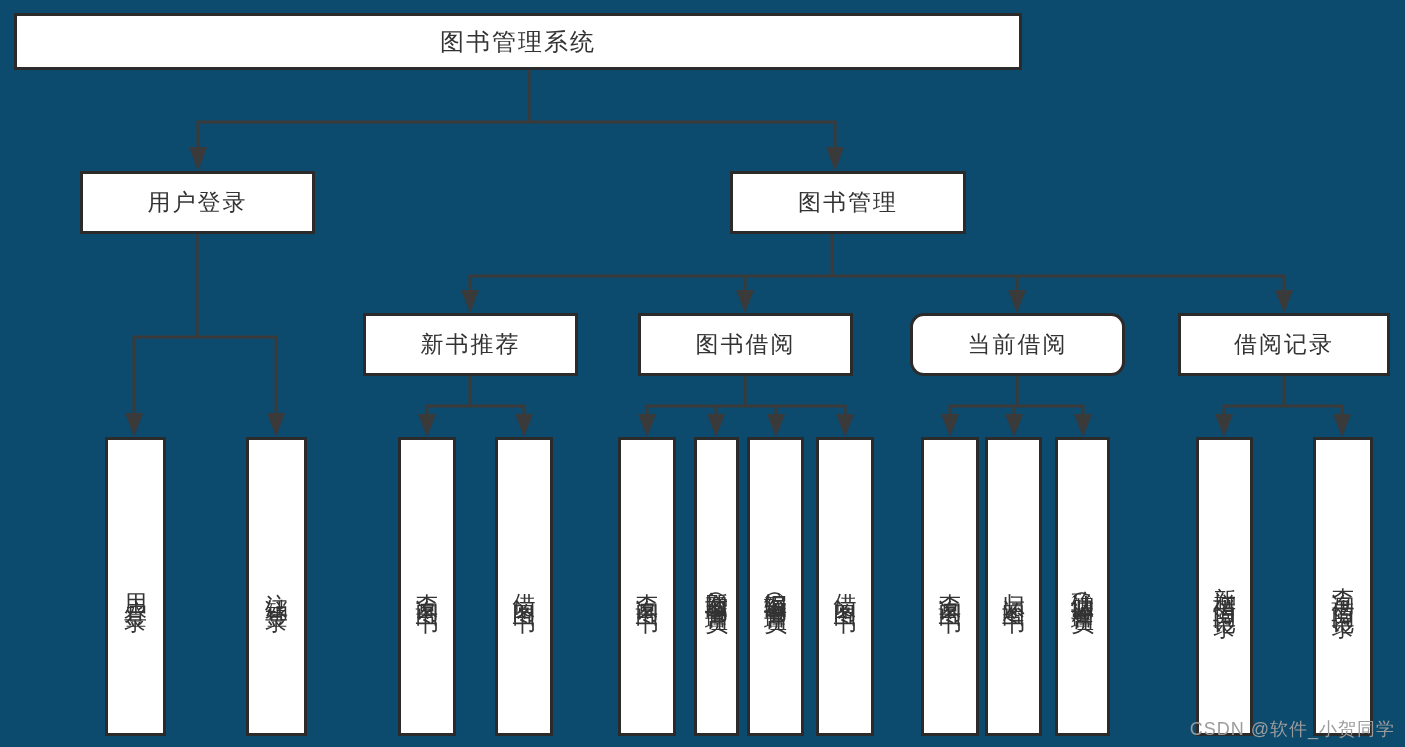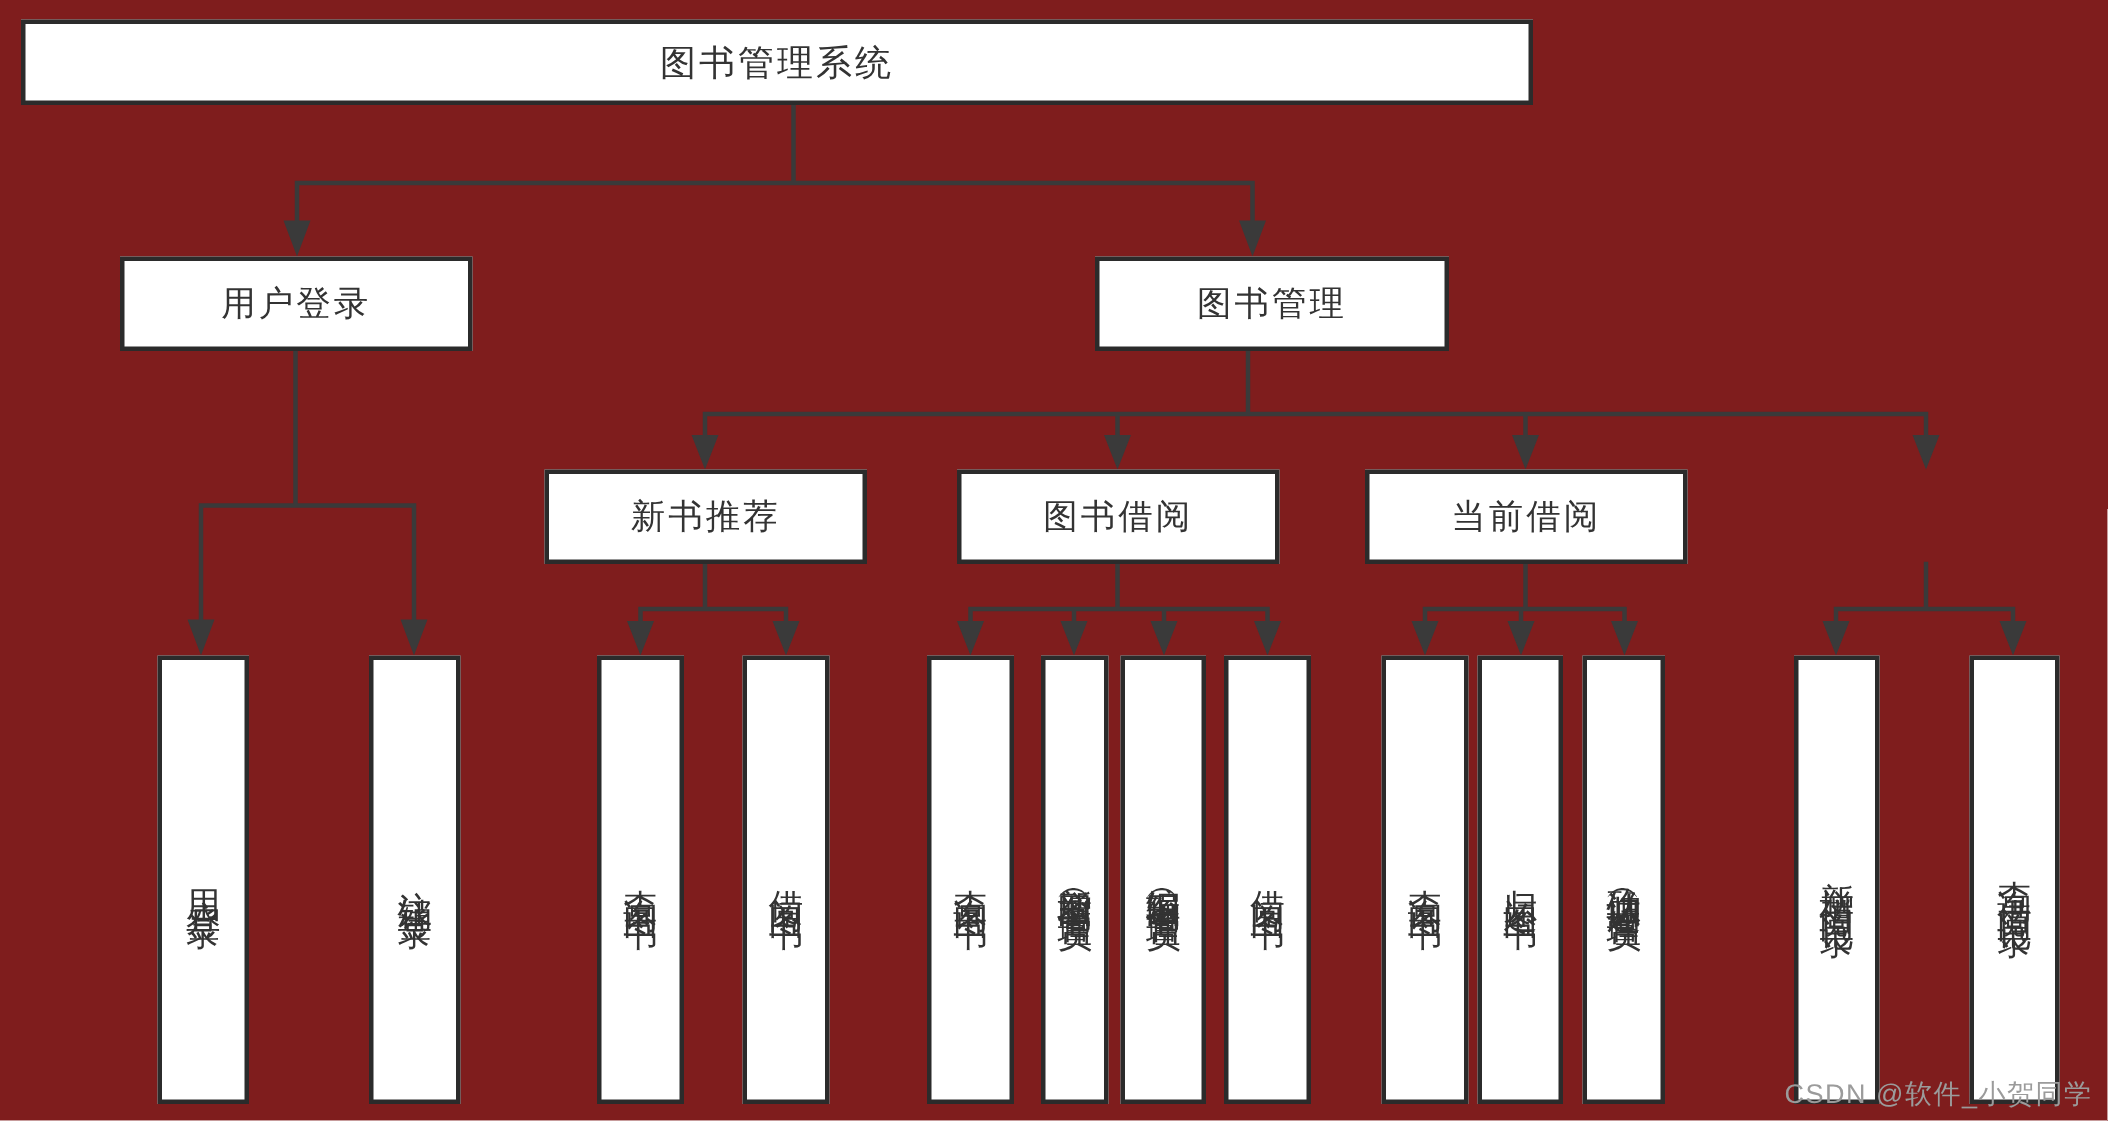--- a/index.html
+++ b/index.html
@@ -1,19 +1,19 @@
 <!DOCTYPE html>
 <html><head>
 <meta charset="utf-8">
 <style>
   html,body{margin:0;padding:0;background:#ffffff;}
   #canvas{
     position:relative;
     width:1405px;height:747px;
-    background:#7f1d1d;
+    background:#0c4a6e;
     font-family:"Liberation Sans", sans-serif;
     color:#333333;
     overflow:hidden;
   }
   #wires{position:absolute;left:0;top:0;width:1405px;height:747px;}
   .node{
     position:absolute;
     background:#ffffff;
     border:3px solid #2b2b2b;
     box-sizing:border-box;
@@ -107,22 +107,25 @@
   <div class="node hbox" style="left:714px;top:171px;width:236px;height:63px;margin-left:16px;">
     <span>图书管理</span>
   </div>
 
   <div class="node hbox" style="left:363px;top:313px;width:215px;height:63px;text-align:center;">
     <span>新书推荐</span>
   </div>
   <div class="node hbox" style="left:638px;top:313px;width:215px;height:63px;">
     <span>图书借阅</span>
   </div>
-  <div class="node hbox" style="left:910px;top:313px;width:215px;height:63px;">
+  <div class="node hbox" style="left:910px;top:313px;width:215px;height:63px;border-radius:14px;">
     <span>当前借阅</span>
+  </div>
+  <div class="node hbox" style="left:1178px;top:313px;width:212px;height:63px;">
+    <span>借阅记录</span>
   </div>
 
   <div class="node vbox" style="left:105px;top:437px;width:61px;height:299px;">
     <span>用户登录</span>
   </div>
   <div class="node vbox" style="left:246px;top:437px;width:61px;height:299px;">
     <span>注销登录</span>
   </div>
   <div class="node vbox" style="left:398px;top:437px;width:58px;height:299px;">
     <span>查询图书</span>

